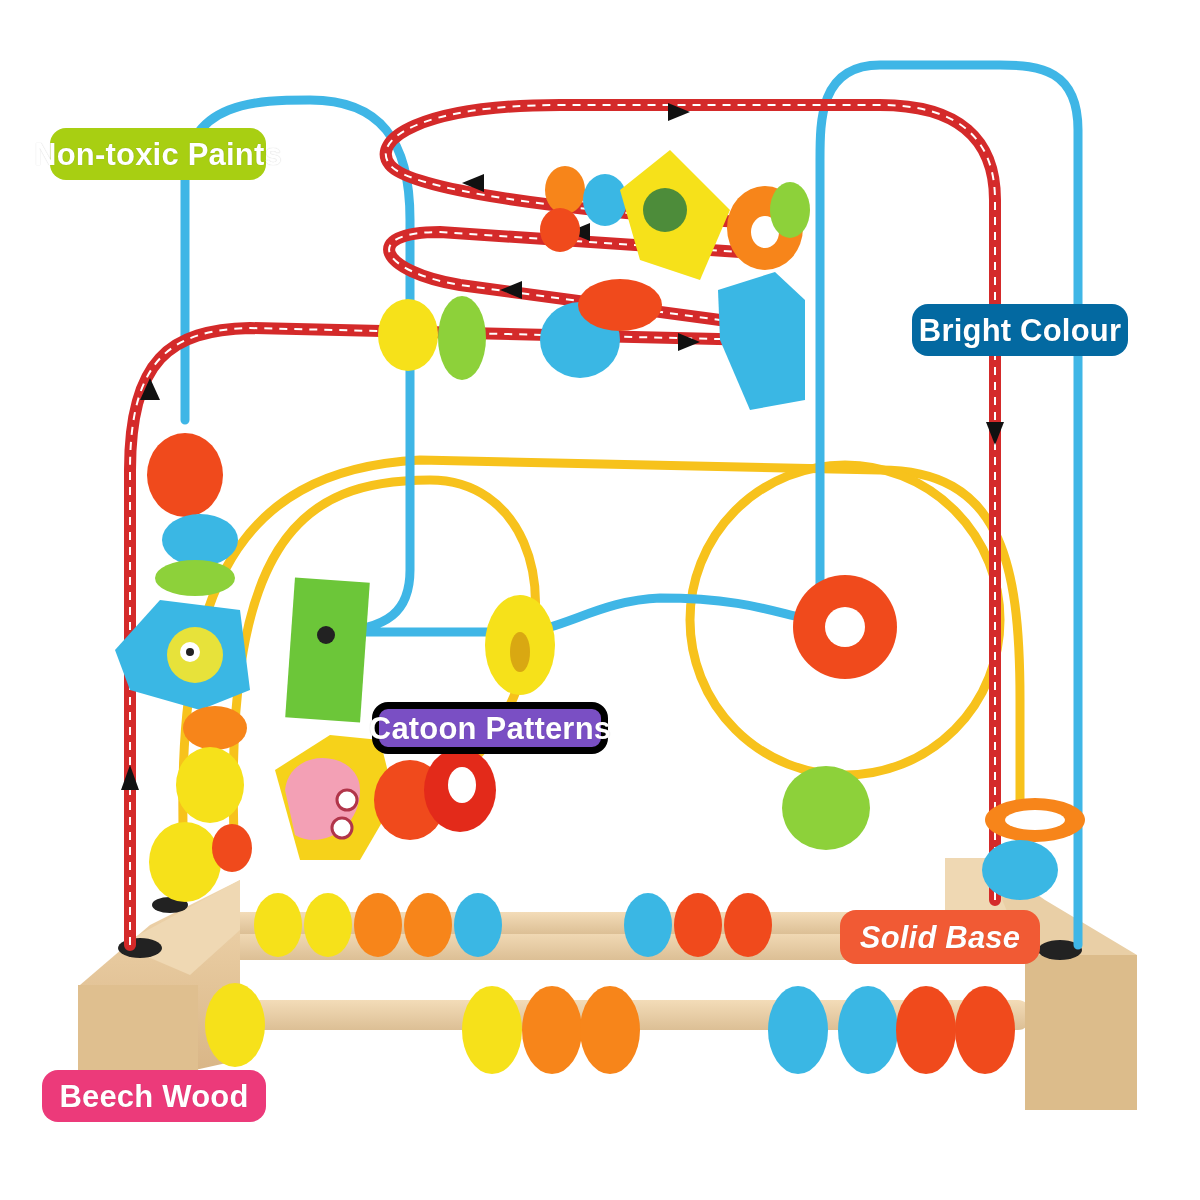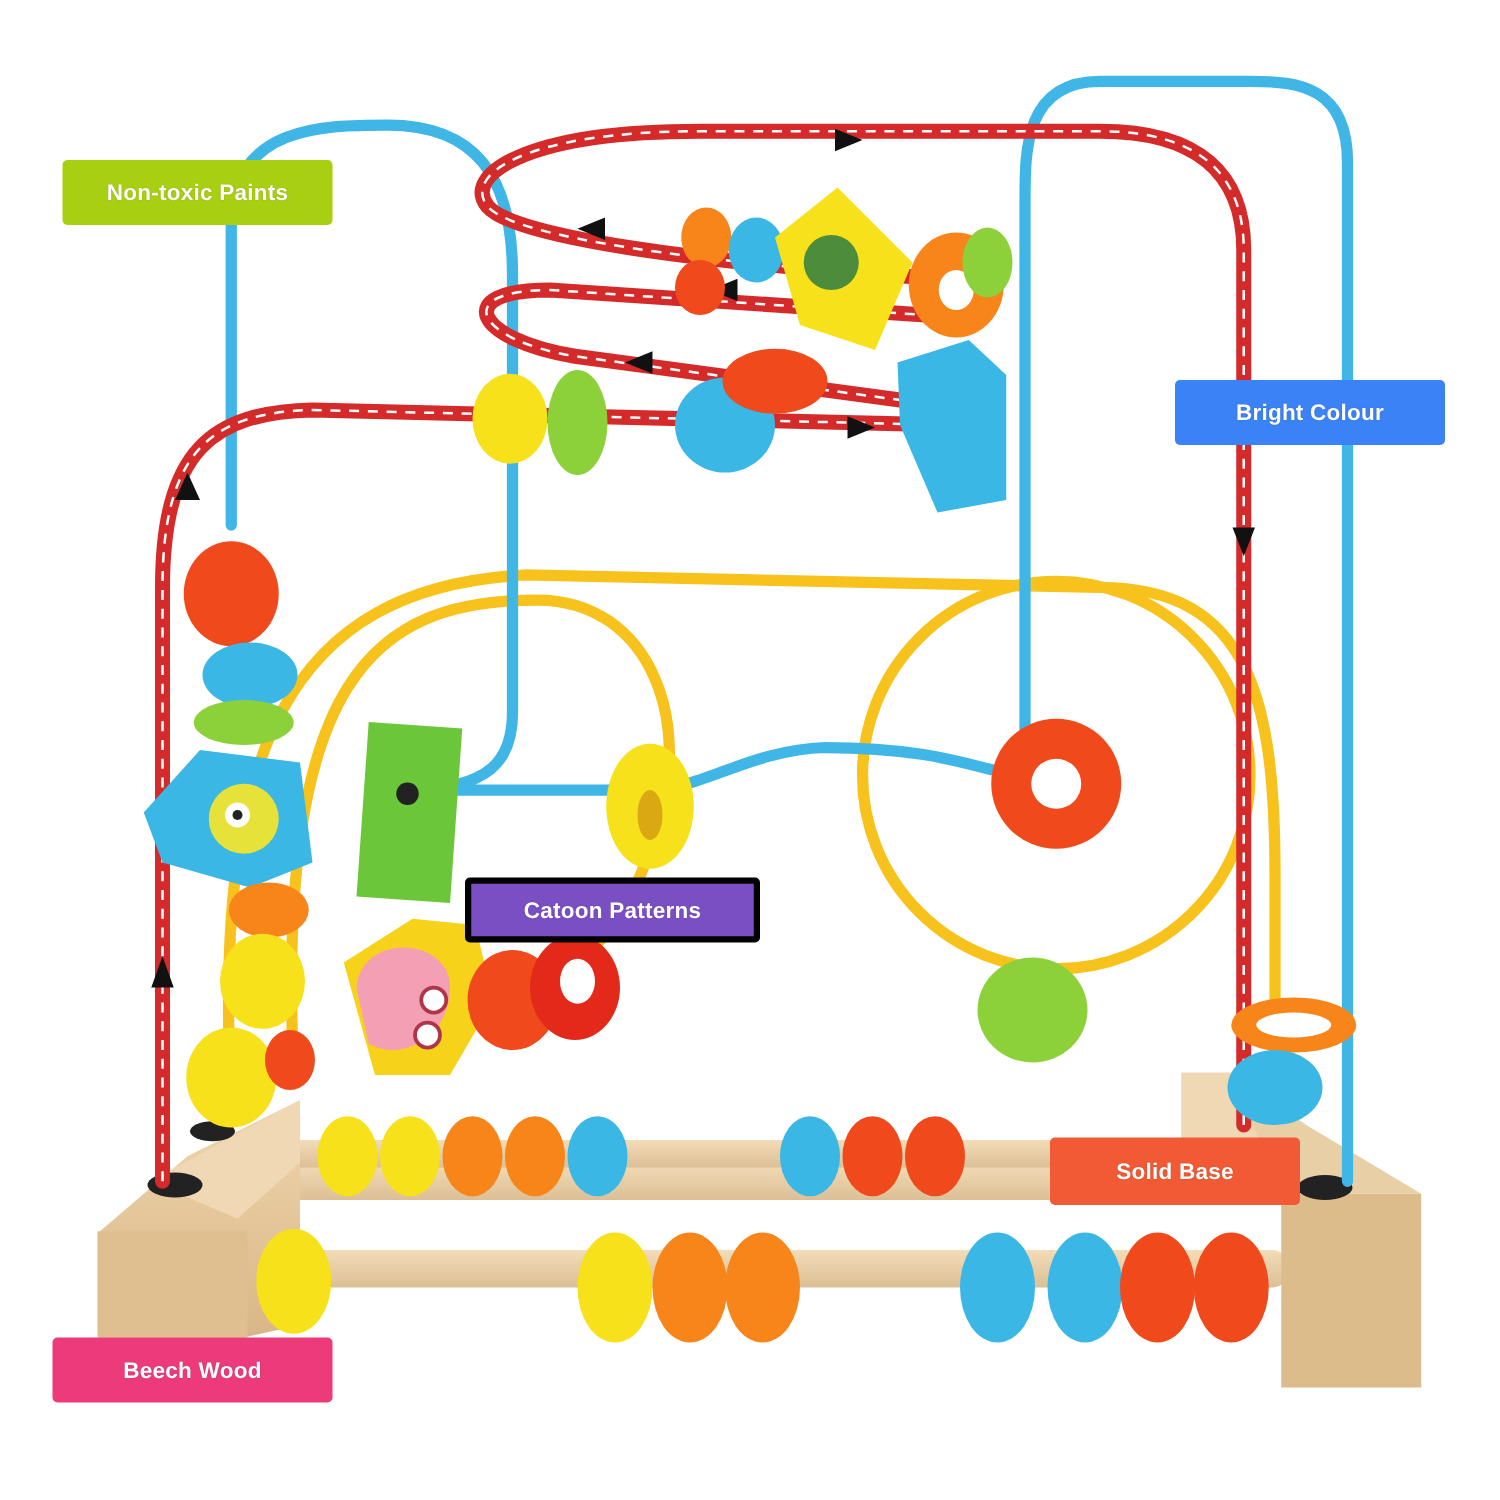--- a/index.html
+++ b/index.html
@@ -3,23 +3,23 @@
   <meta charset="utf-8">
   <style>
     html, body { margin: 0; padding: 0; background: #ffffff; }
     body { width: 1200px; height: 1200px; position: relative; overflow: hidden; font-family: "Liberation Sans", sans-serif; }
     #scene { position: absolute; left: 0; top: 0; width: 1200px; height: 1200px; }
     .label {
       position: absolute;
       color: #ffffff;
       font-family: "Liberation Sans", sans-serif;
       font-weight: bold;
-      font-size: 18px;
+      font-size: 31px;
       line-height: 1;
-      border-radius: 4px;
+      border-radius: 16px;
       display: flex; align-items: center; justify-content: center;
       padding: 0 10px;
       box-sizing: border-box;
       white-space: nowrap;
       letter-spacing: 0.2px;
       text-shadow: 0 0 1px rgba(0,0,0,0.25);
     }
   </style>
 </head>
 <body>
@@ -152,17 +152,17 @@
       <ellipse cx="462" cy="785" rx="14" ry="18" fill="#ffffff"></ellipse>
 
       <ellipse cx="1035" cy="820" rx="50" ry="22" fill="#f7851a"></ellipse>
       <ellipse cx="1035" cy="820" rx="30" ry="10" fill="#ffffff"></ellipse>
       <ellipse cx="1020" cy="870" rx="38" ry="30" fill="#3ab7e4"></ellipse>
     </g>
   </svg>
 
   
   <div class="label" style="left:50px; top:128px; width:216px; height:52px; background:#a8cf12;">Non-toxic Paints</div>
-  <div class="label" style="left:940px; top:304px; width:216px; height:52px; background:#3b82f6;">Bright Colour</div>
-  <div class="label" style="left:372px; top:702px; width:236px; height:52px; background:#7a4fc4; border:5px solid #000000;">Catoon Patterns</div>
-  <div class="label" style="left:840px; top:910px; width:200px; height:54px; background:#f15a34;">Solid Base</div>
+  <div class="label" style="left:912px; top:304px; width:216px; height:52px; background:#0369a1;">Bright Colour</div>
+  <div class="label" style="left:372px; top:702px; width:236px; height:52px; background:#7a4fc4; border:7px solid #000000;">Catoon Patterns</div>
+  <div class="label" style="left:840px; top:910px; width:200px; height:54px; background:#f15a34;font-style:italic;">Solid Base</div>
   <div class="label" style="left:42px; top:1070px; width:224px; height:52px; background:#ec3a7a;">Beech Wood</div>
 </div>
 
 </body></html>

